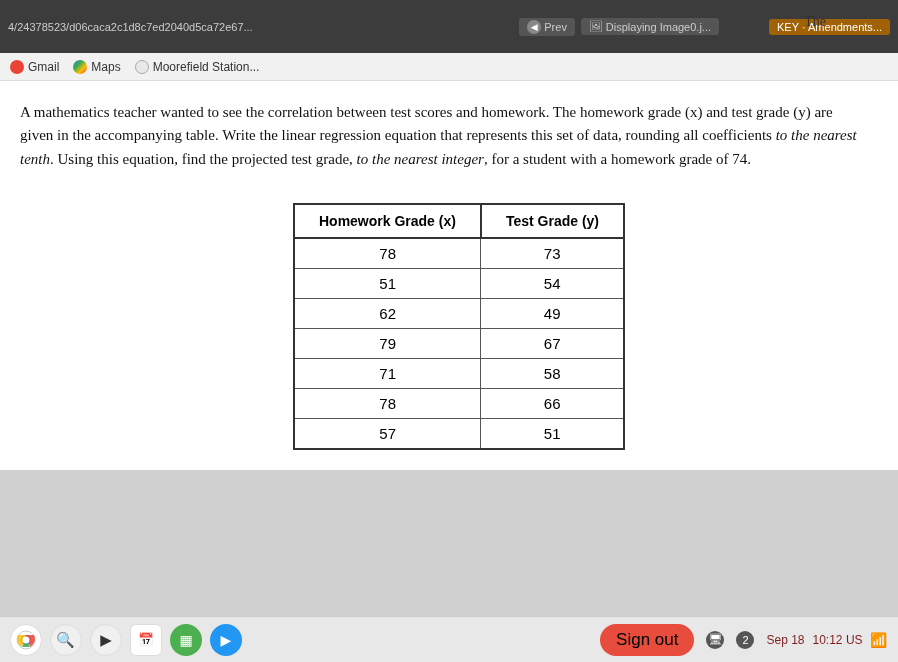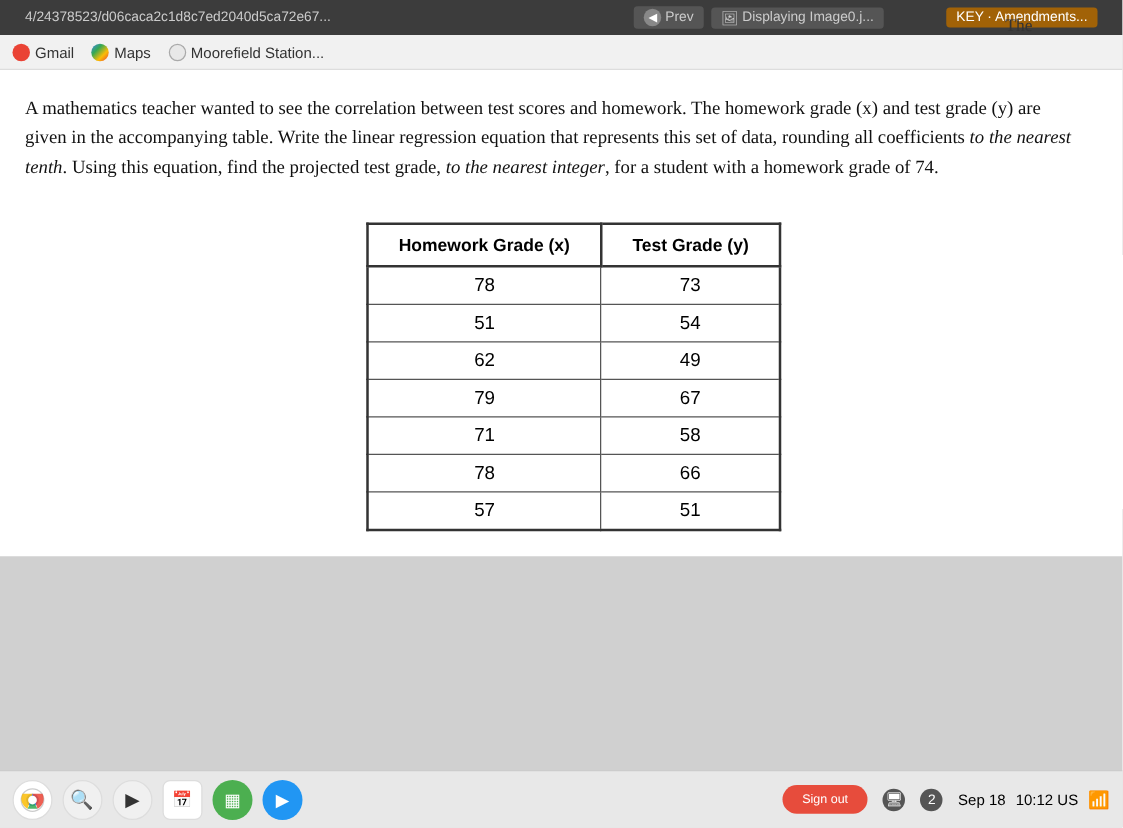--- a/index.html
+++ b/index.html
@@ -8,25 +8,25 @@
       height: 662px;
       background: #d0d0d0;
       font-family: Arial, sans-serif;
       overflow: hidden;
       position: relative;
     }
 
     
     .browser-bar {
       width: 100%;
-      height: 28px;
+      height: 53px;
       background: #3c3c3c;
       display: flex;
       align-items: center;
-      padding: 0 20px;
+      padding: 0 8px;
       gap: 6px;
       position: relative;
     }
     .url-section {
       display: flex;
       align-items: center;
       gap: 6px;
       flex: 1;
     }
     .url-text {
@@ -197,33 +197,33 @@
     .green-icon { background: #4caf50; }
     .blue-play { background: #2196f3; }
 
     .taskbar-right {
       display: flex;
       align-items: center;
       gap: 12px;
     }
     .sign-out-btn {
       background: #e74c3c;
-      color: #ffffff;
+      color: #000000;
       border: none;
       border-radius: 20px;
       padding: 6px 16px;
-      font-size: 10px;
+      font-size: 17px;
       cursor: pointer;
     }
     .taskbar-status {
       display: flex;
       align-items: center;
       gap: 8px;
       font-size: 12px;
-      color: #000000;
+      color: #7f1d1d;
     }
     .info-badge {
       background: #555;
       color: white;
       border-radius: 50%;
       width: 18px;
       height: 18px;
       display: flex;
       align-items: center;
       justify-content: center;

